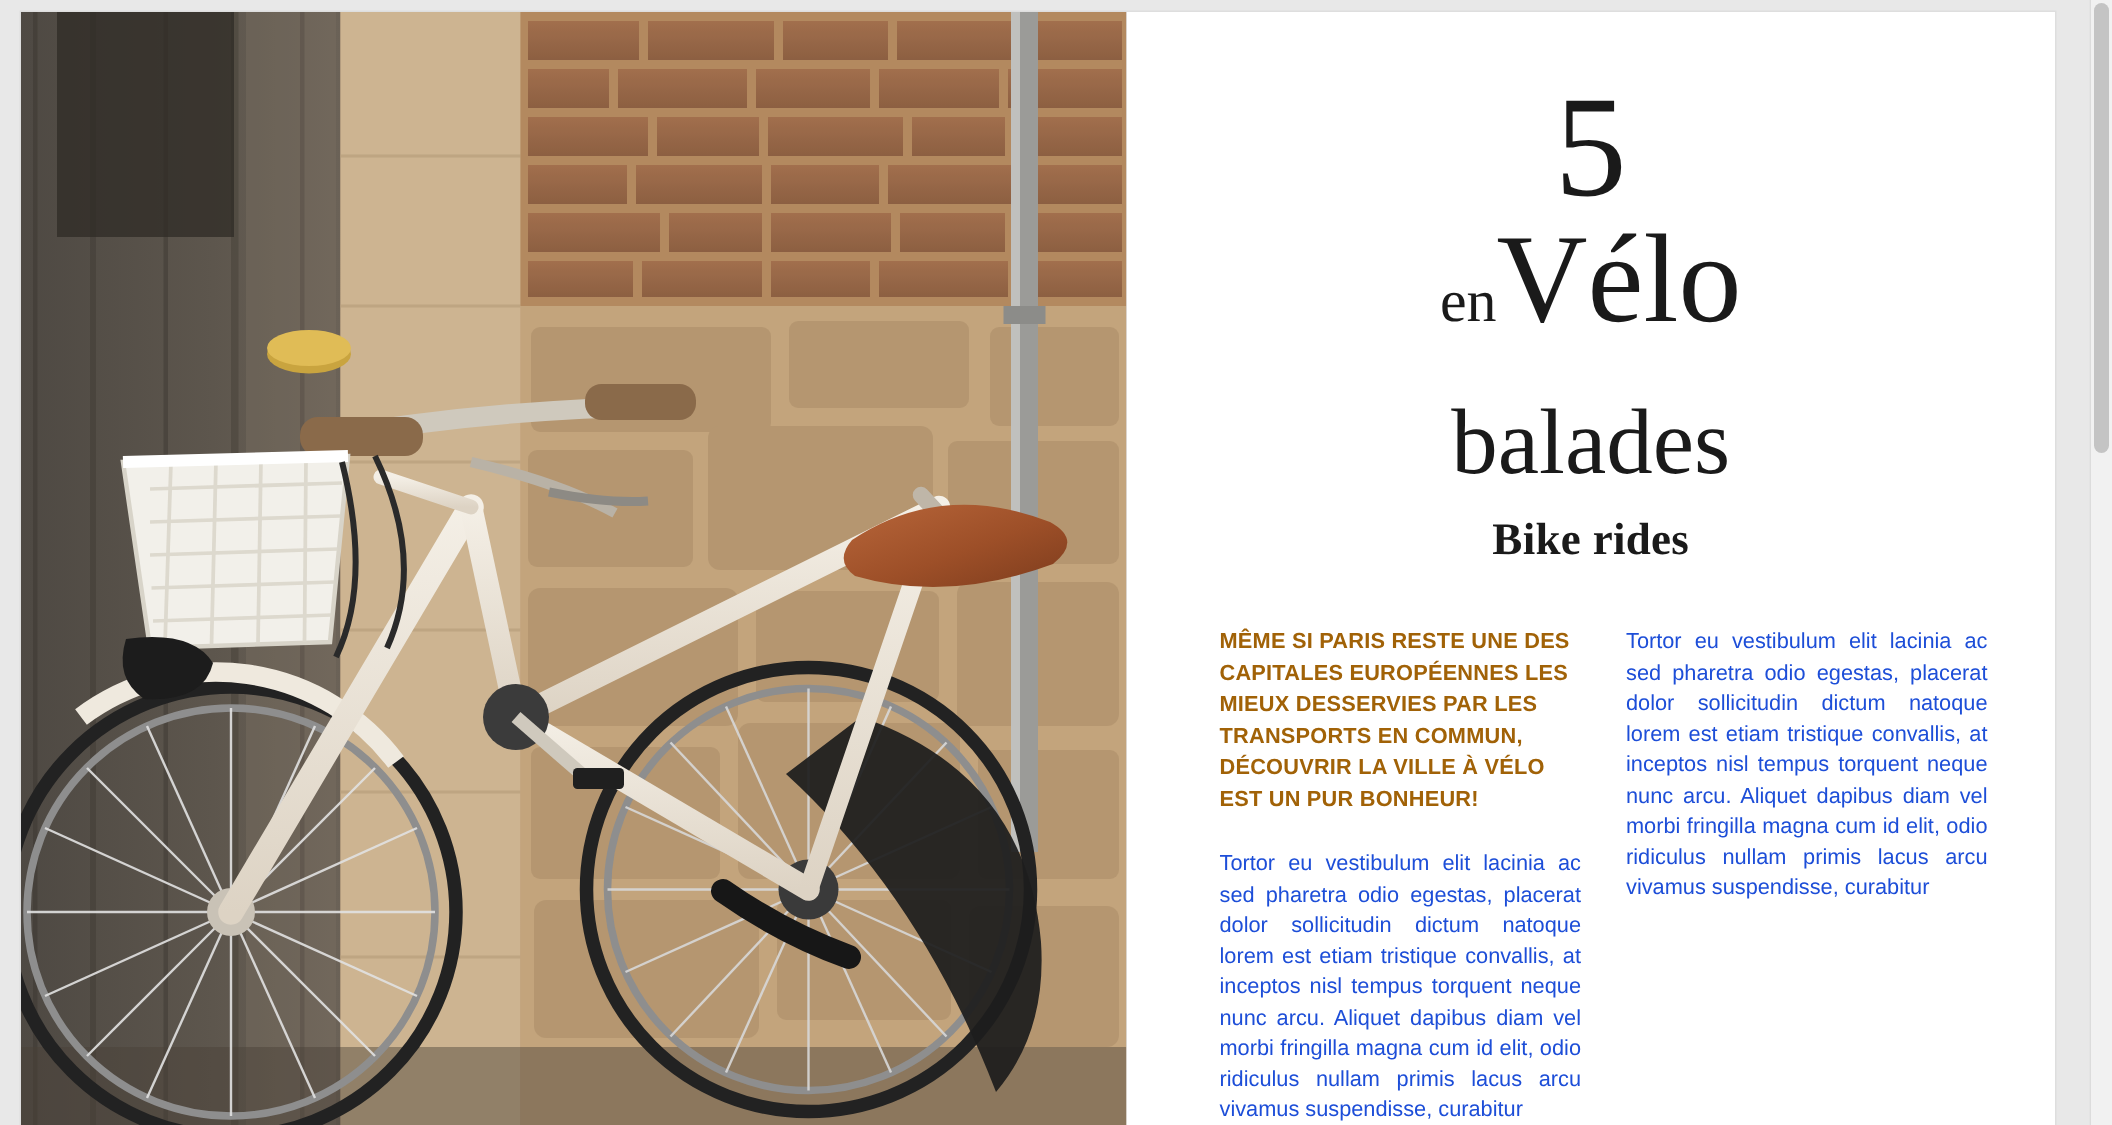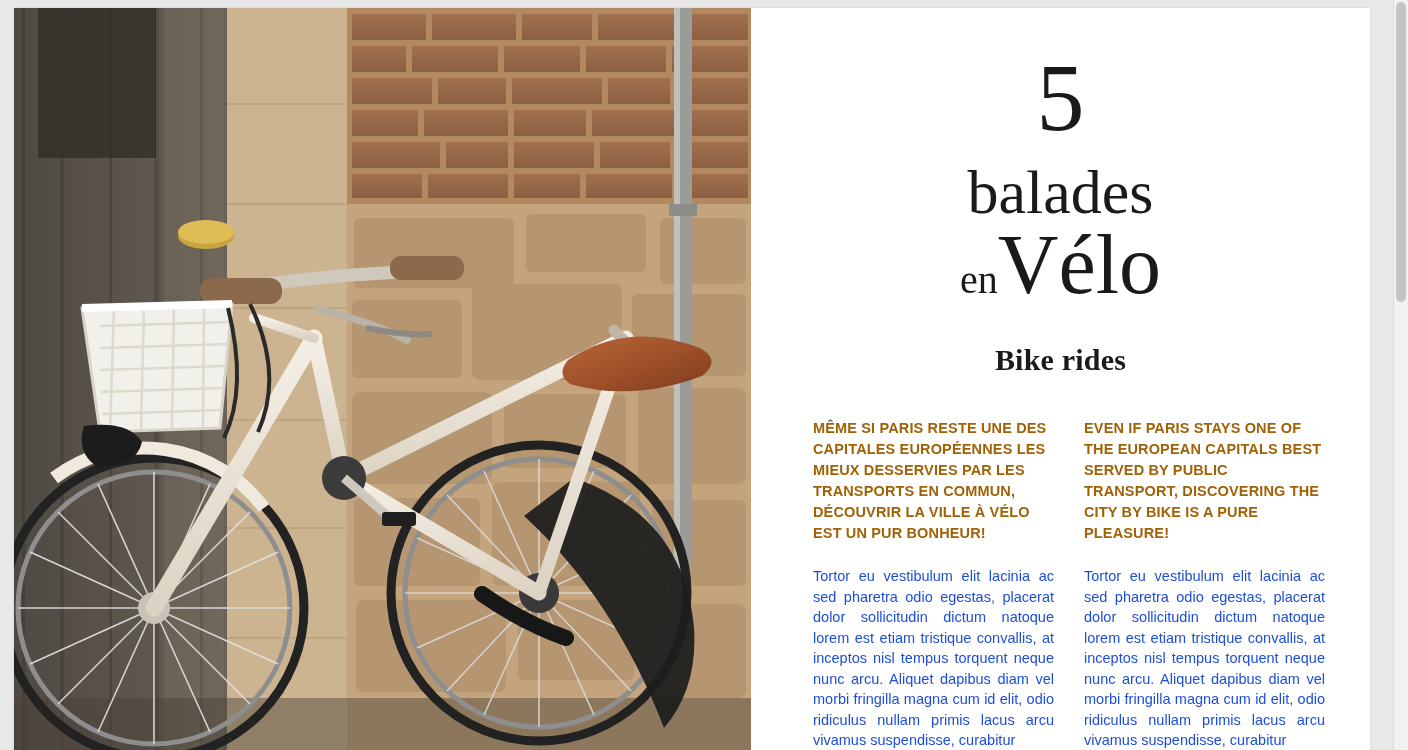--- a/index.html
+++ b/index.html
@@ -383,34 +383,33 @@
       <path d="M468 586 q40 28 84 44" stroke="#171717" stroke-width="16" fill="none" stroke-linecap="round"></path>
 
       <rect x="0" y="0" width="737" height="742" fill="none"></rect>
     </svg>
   </div>
 
   <div id="content">
 
     <div id="title-block">
       <div id="big-number">5</div>
-      <div id="word-balades">balades</div>
       <div id="line-velo">
         <span id="word-en">en</span><span id="word-velo">Vélo</span>
       </div>
+      <div id="word-balades">balades</div>
       <div id="subtitle">Bike rides</div>
     </div>
 
     <div id="columns">
       <div class="col">
         <p class="lede">Même si Paris reste une des capitales européennes les mieux desservies par les transports en commun, découvrir la ville à vélo est un pur bonheur!</p>
         <p class="body-text">Tortor eu vestibulum elit lacinia ac sed pharetra odio egestas, placerat dolor sollicitudin dictum natoque lorem est etiam tristique convallis, at inceptos nisl tempus torquent neque nunc arcu. Aliquet dapibus diam vel morbi fringilla magna cum id elit, odio ridiculus nullam primis lacus arcu vivamus suspendisse, curabitur</p>
       </div>
       <div class="col">
-        <p class="lede">Even if Paris stays one of the European capitals best served by public transport, discovering the city by bike is a pure pleasure!</p>
         <p class="body-text">Tortor eu vestibulum elit lacinia ac sed pharetra odio egestas, placerat dolor sollicitudin dictum natoque lorem est etiam tristique convallis, at inceptos nisl tempus torquent neque nunc arcu. Aliquet dapibus diam vel morbi fringilla magna cum id elit, odio ridiculus nullam primis lacus arcu vivamus suspendisse, curabitur</p>
       </div>
     </div>
 
   </div>
 </div>
 
 <div id="scrollbar-track">
   <div id="scrollbar-thumb"></div>
 </div>

